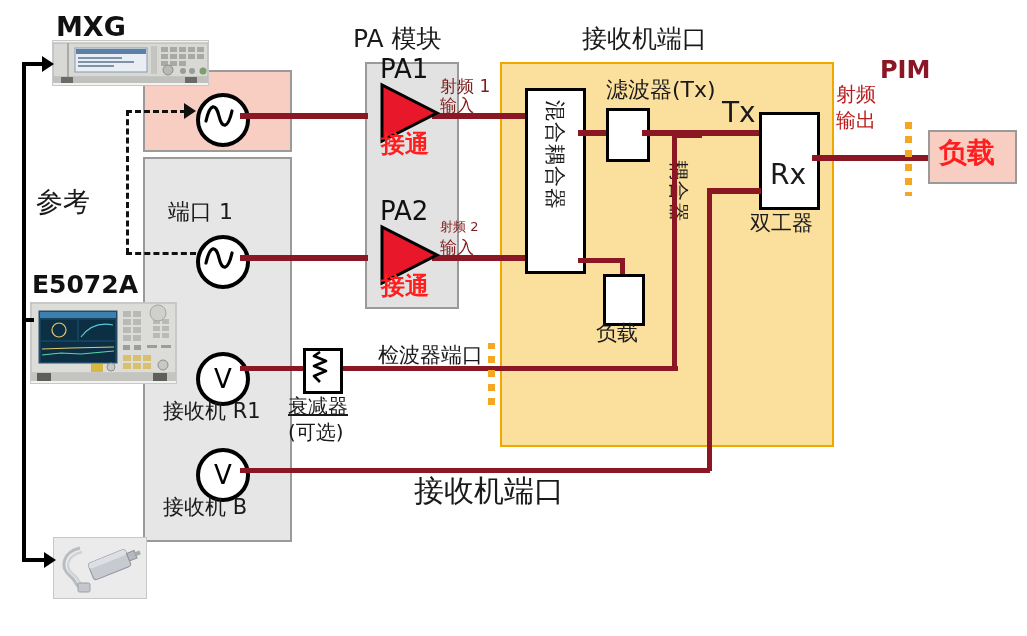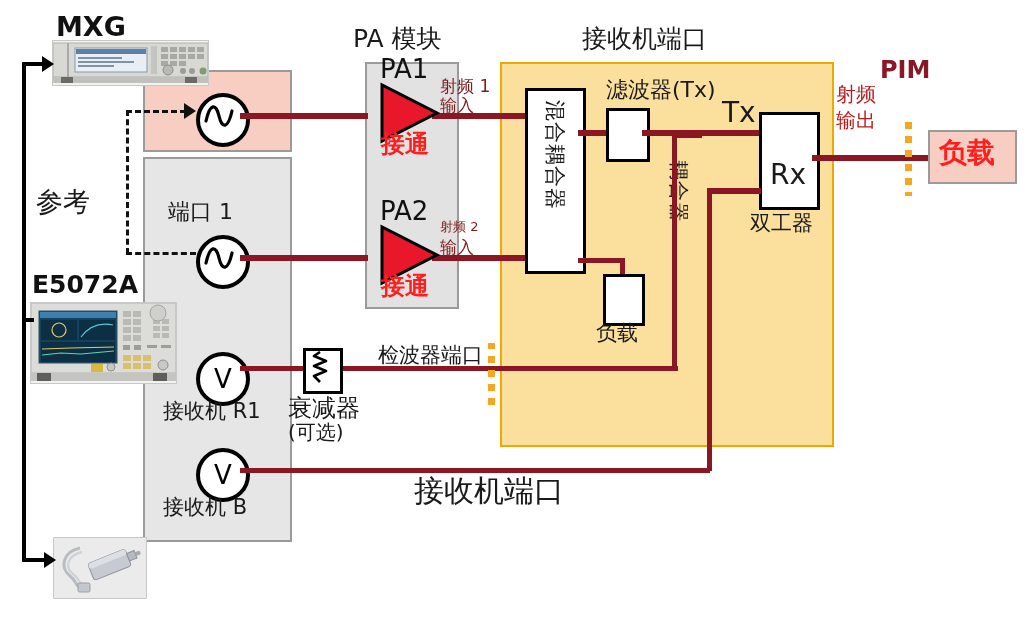--- a/index.html
+++ b/index.html
@@ -257,21 +257,21 @@
 
   <div class="wire-thin-v" style="left:672px;top:133px;height:238px;"></div>
   <div class="wire-thin-h" style="left:672px;top:133px;width:30px;"></div>
   <div class="wire-thin-h" style="left:240px;top:366px;width:438px;"></div>
 
   <div class="box-white" style="left:303px;top:348px;width:34px;height:40px;background:#fff;">
     <svg width="28" height="34" viewBox="0 0 28 34" style="margin-left:0px;">
       <path d="M14 1 L8 5 L20 10 L8 15 L20 20 L8 25 L14 31" stroke="#000" stroke-width="2.6" fill="none" stroke-linejoin="round"></path>
     </svg>
   </div>
-  <div class="txt t-mid" style="left:288px;top:396px;font-size:24px;">衰减器</div>
+  <div class="txt t-mid" style="left:288px;top:396px;font-size:20px;text-decoration:underline;">衰减器</div>
   <div class="txt t-mid" style="left:288px;top:422px;font-size:20px;">(可选)</div>
 
   <div class="txt t-mid" style="left:378px;top:344px;font-size:21px;">检波器端口</div>
   <div class="dot-v" style="left:488px;top:343px;height:68px;"></div>
 
   <div class="wire-thin-v" style="left:707px;top:188px;height:283px;"></div>
   <div class="wire-thin-h" style="left:240px;top:468px;width:470px;"></div>
   <div class="txt t-big" style="left:414px;top:478px;font-size:30px;font-family:Liberation Mono, monospace;">接收机端口</div>
 
   <div class="amp" style="left:379px;top:82px;">

